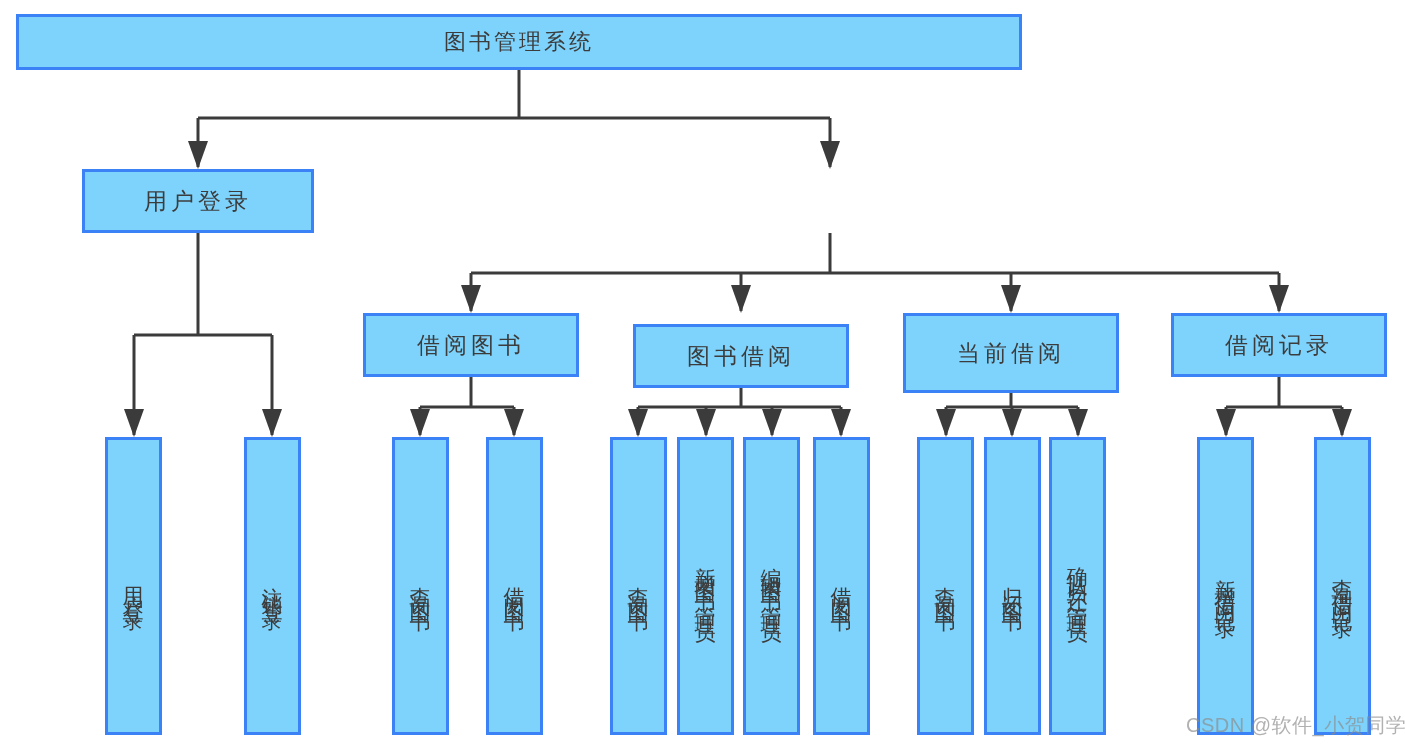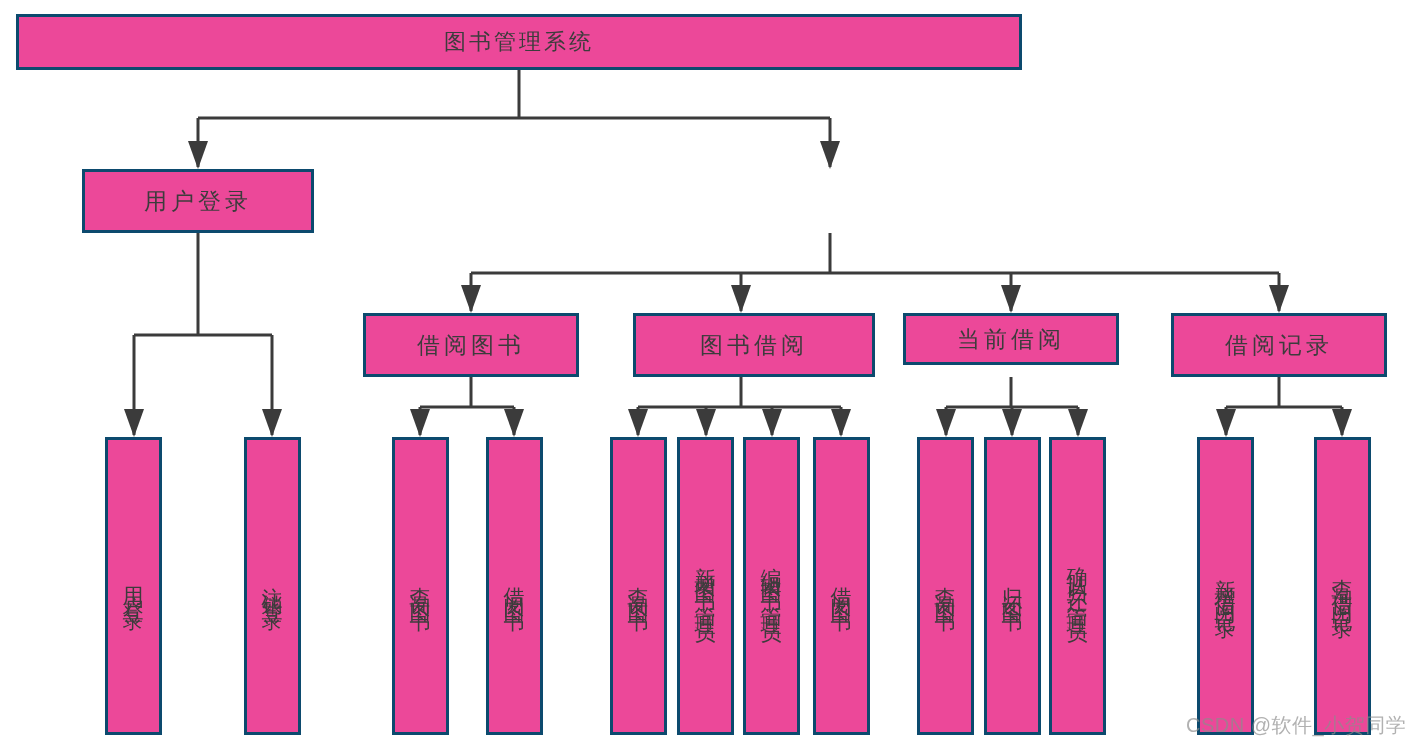--- a/index.html
+++ b/index.html
@@ -19,22 +19,22 @@
     position: absolute;
     left: 0;
     top: 0;
     width: 1405px;
     height: 747px;
     pointer-events: none;
   }
   .box {
     position: absolute;
     box-sizing: border-box;
-    background: #ec4899;
-    border: 3px solid #0c4a6e;
+    background: #7dd3fc;
+    border: 3px solid #3b82f6;
     color: #3c3c3c;
     display: flex;
     align-items: center;
     justify-content: center;
     z-index: 2;
   }
   .title-label {
     font-size: 22px;
     letter-spacing: 3px;
     white-space: nowrap;
@@ -118,24 +118,24 @@
     <span class="title-label">图书管理系统</span>
   </div>
 
   <div class="box" style="left:82px;top:169px;width:232px;height:64px">
     <span class="h-label">用户登录</span>
   </div>
 
   <div class="box" style="left:363px;top:313px;width:216px;height:64px">
     <span class="h-label">借阅图书</span>
   </div>
-  <div class="box" style="left:633px;top:313px;width:242px;height:64px">
+  <div class="box" style="left:633px;top:324px;width:216px;height:64px">
     <span class="h-label">图书借阅</span>
   </div>
-  <div class="box" style="left:903px;top:313px;width:216px;height:52px">
+  <div class="box" style="left:903px;top:313px;width:216px;height:80px">
     <span class="h-label">当前借阅</span>
   </div>
   <div class="box" style="left:1171px;top:313px;width:216px;height:64px">
     <span class="h-label">借阅记录</span>
   </div>
 
   <div class="box leaf" style="left:105px;top:437px;width:57px;height:298px">
     <span class="v-label">用户登录</span>
   </div>
   <div class="box leaf" style="left:244px;top:437px;width:57px;height:298px">

